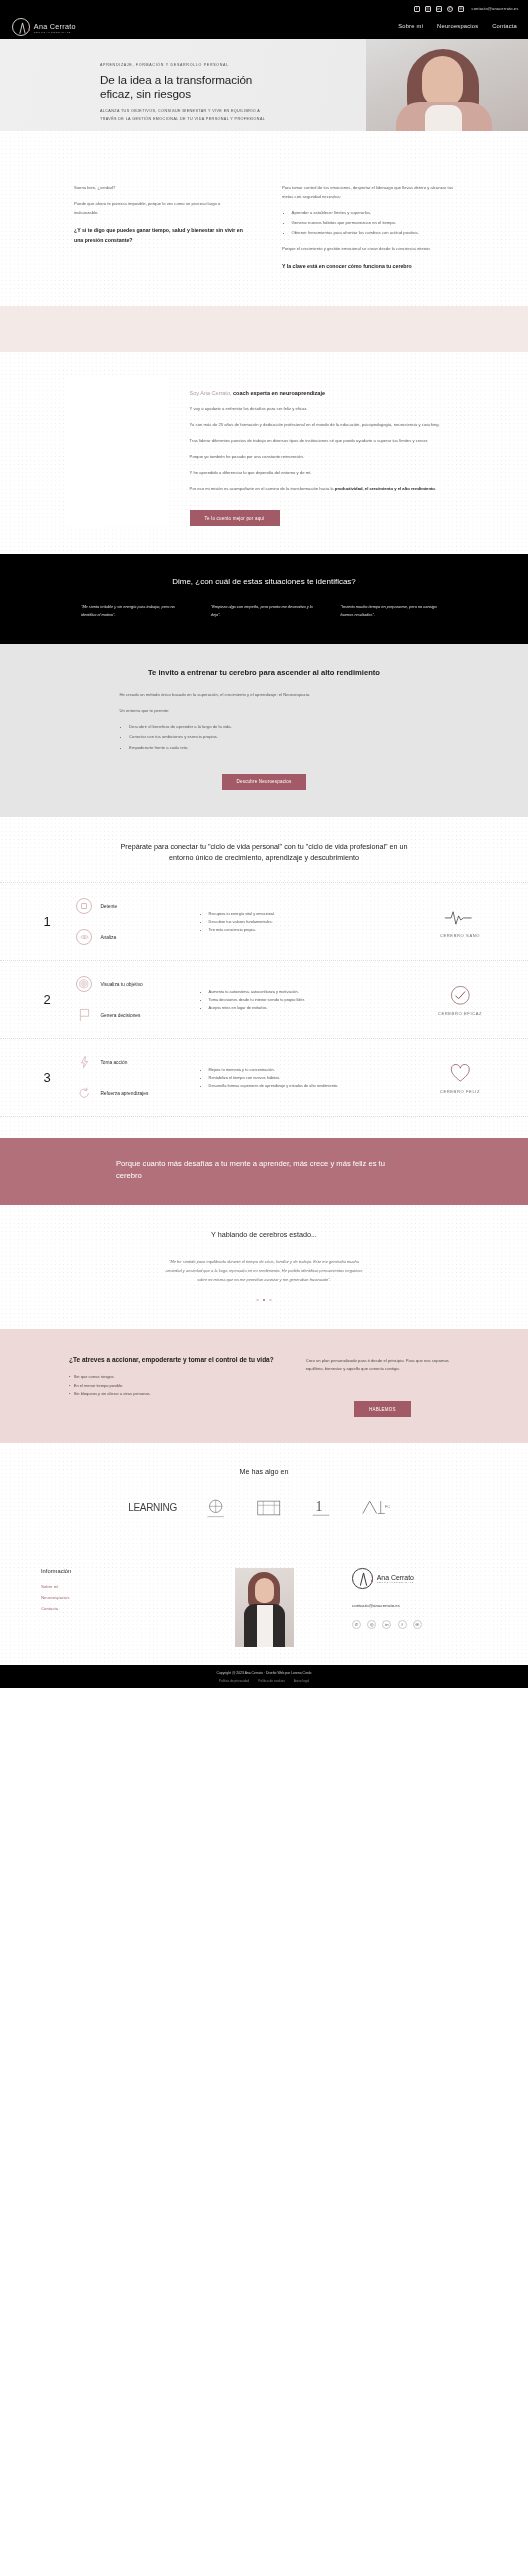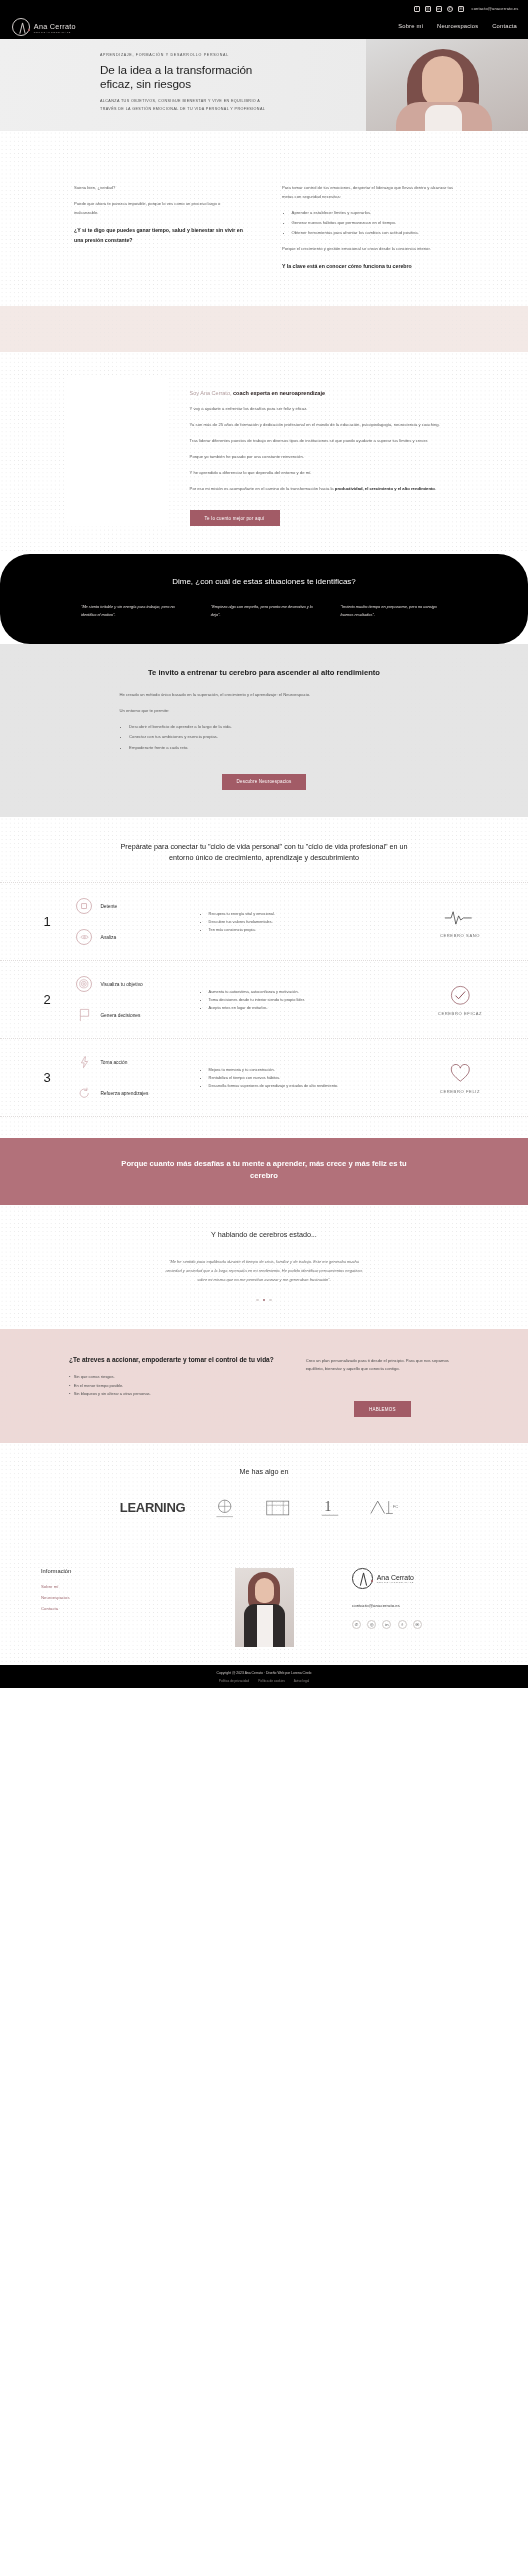--- a/index.html
+++ b/index.html
@@ -82,21 +82,21 @@
     background: #e2bba6; border-radius: 20.6px 20.6px 18px 18px;
   }
   .hero-photo .p-body {
     position: absolute; left: 30px; top: 63px; width: 96px; height: 31px;
     background: #cfa79c; border-radius: 23.4px 23.4px 0 0;
   }
   .hero-photo .p-top {
     position: absolute; left: 59px; top: 66px; width: 37px; height: 27.5px;
     background: #f2ece9; border-radius: 11px 11px 0 0;
   }
-  .hero-copy { position: absolute; left: 100px; top: 14px; width: 172px; }
+  .hero-copy { position: absolute; left: 100px; top: 24px; width: 172px; }
   .hero-eyebrow { font-size: 3.6px; letter-spacing: 0.7px; color: #4a4a4a; margin-bottom: 5.5px; }
   .hero-title { font-size: 11.7px; line-height: 1.24; color: #1e1e1e; font-weight: 400; letter-spacing: -0.1px; }
   .hero-sub { margin-top: 6.9px; font-size: 3.7px; line-height: 2.05; letter-spacing: 0.4px; color: #4d4d4d; }
 
   
   .sec { position: relative; }
   .sec .dotsbg {
     position: absolute; inset: 0;
     background-image: radial-gradient(#dedede 0.4px, transparent 0.4px);
     background-size: 4.1px 4.1px; opacity: .75; pointer-events: none;
@@ -128,21 +128,21 @@
   .bio-lead { font-size: 5.5px; line-height: 1.85; margin-bottom: 6.9px; }
   .bio-lead .grey { color: #b09b9c; }
   .bio-lead .dark { color: #2a2020; font-weight: 700; }
   .btn-rose {
     display: inline-block; background: #a25b66; color: #fff;
     font-size: 4.5px; padding: 5.5px 15px; text-decoration: none; letter-spacing: 0.2px;
     margin-top: 9.6px;
   }
 
   
-  .sec-dime { background: #000; padding: 23.4px 0 25px; border-radius: 30px; }
+  .sec-dime { background: #000; padding: 23.4px 0 25px; }
   .h-white-c { text-align: center; color: #fff; font-size: 8px; font-weight: 400; }
   .quotes { display: flex; gap: 23.4px; padding: 16.5px 81px 0; }
   .quotes .q {
     flex: 1; color: #e7e2e0; font-size: 3.9px; line-height: 2.1;
     font-style: italic;
   }
 
   
   .sec-invito { background: #e5e5e5; padding: 23.4px 0 27.5px; }
   .h-dark-c2 { text-align: center; color: #1d1d1d; font-size: 7.6px; font-weight: 700; line-height: 1.5; max-width: 289px; margin: 0 auto; }
@@ -168,21 +168,21 @@
   .step-act .ico.noborder { border: none; }
   .step-act .lbl { font-size: 4.8px; color: #2c2c2c; line-height: 1.5; }
   .step-bul { flex: 1; }
   .step-bul li { font-size: 3.9px; line-height: 2.0; color: #565656; margin-left: 6.9px; }
   .step-brain { width: 81px; text-align: center; }
   .step-brain .bimg { height: 23.4px; display: flex; align-items: center; justify-content: center; }
   .step-brain .bname { font-size: 4.1px; color: #6b6b6b; letter-spacing: 0.6px; margin-top: 3.4px; }
 
   
   .sec-banner { background: #b2717a; padding: 20.6px 0 22px; }
-  .banner-t { text-align: center; color: #fff; font-size: 7.6px; font-weight: 700; line-height: 1.6; max-width: 296px; margin: 0 auto; }
+  .banner-t { color: #fff; font-size: 7.6px; font-weight: 400; line-height: 1.6; max-width: 296px; margin: 0 auto; }
 
   
   .sec-testi { background: #fff; padding: 25px 0 27.5px; }
   .h-dark-c4 { text-align: center; color: #2a2a2a; font-size: 7.2px; font-weight: 400; }
   .testi-q {
     max-width: 206px; margin: 18px auto 0; text-align: center;
     font-size: 4px; line-height: 2.25; color: #6a6a6a; font-style: italic;
   }
   .dots-nav { display: flex; gap: 3.4px; justify-content: center; margin-top: 15px; }
   .dots-nav i { width: 2.8px; height: 2.8px; border-radius: 50%; background: #dcd6d5; display: block; }
@@ -522,21 +522,21 @@
       </div>
     </div>
   </section>
 
   <section class="sec sec-logos">
     <div class="dotsbg"></div>
     <div class="inner">
       <h2 class="h-dark-c4">Me has algo en</h2>
       <div class="logos-row">
         <div class="logo-item">
-          <span style="font-size:13px;font-weight:700;color:#1a1a1a;letter-spacing:-0.3px">LEARNING</span>
+          <span style="font-size:10px;font-weight:400;color:#1a1a1a;letter-spacing:-0.3px">LEARNING</span>
         </div>
         <div class="logo-item">
           <svg width="23.4" height="23.4" viewBox="0 0 34 34">
               <circle cx="17" cy="15" r="9" fill="none" stroke="#555" stroke-width="1"></circle>
               <path d="M17 6v18M8 15h18" stroke="#555" stroke-width=".7"></path>
               <path d="M5 30h24" stroke="#555" stroke-width=".7"></path>
             </svg>
         </div>
         <div class="logo-item">
           <svg width="27.5" height="22" viewBox="0 0 40 32">

